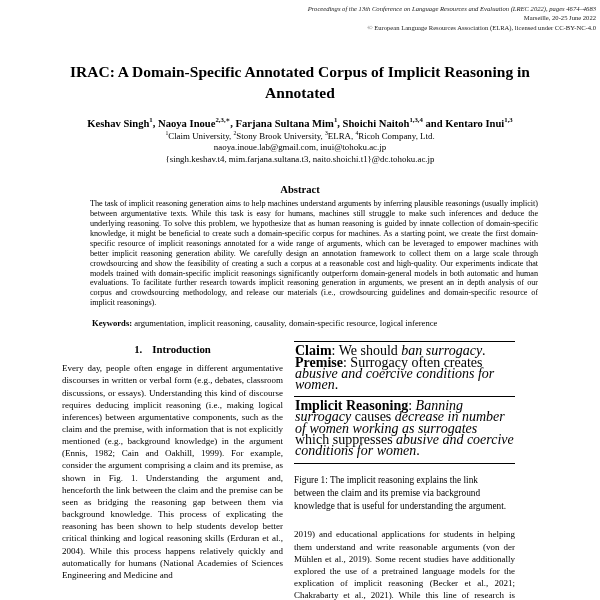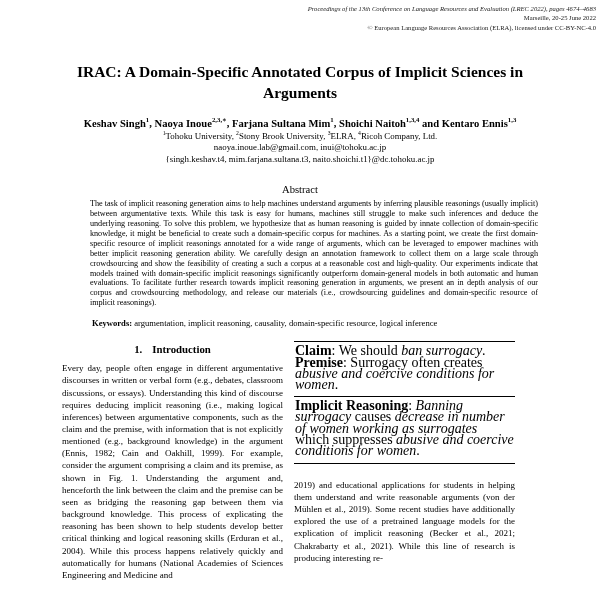--- a/index.html
+++ b/index.html
@@ -33,21 +33,21 @@
   }
   sup { font-size: 64%; vertical-align: super; line-height: 0; }
   .affiliations, .email-line {
     text-align: center;
     font-size: 8.9px; line-height: 11.4px;
   }
   .affiliations { margin-top: 2px; }
   .abstract-heading {
     margin-top: 19px;
     text-align: center;
-    font-size: 10.6px; font-weight: normal;
+    font-size: 10.6px; font-weight: bold;
   }
   .abstract-body {
     margin: 4px 62px 0 90px;
     font-size: 8.2px; line-height: 9.9px;
     letter-spacing: -0.05px;
     text-align: justify;
   }
   .keywords {
     margin: 10px 62px 0 62px;
     font-size: 8.6px;
@@ -91,28 +91,28 @@
 <body>
 
 <div class="page">
 
   <div class="header-meta">
     <div class="hdr-line1">Proceedings of the 13th Conference on Language Resources and Evaluation (LREC 2022), pages 4674–4683</div>
     <div>Marseille, 20-25 June 2022</div>
     <div>© European Language Resources Association (ELRA), licensed under CC-BY-NC-4.0</div>
   </div>
 
-  <div class="title">IRAC: A Domain-Specific Annotated Corpus of Implicit Sciences in Arguments</div>
+  <div class="title">IRAC: A Domain-Specific Annotated Corpus of Implicit Reasoning in Annotated</div>
 
   <div class="authors">
-    <span><span>Keshav Singh</span><sup>1</sup><span>, </span></span><span><span>Naoya Inoue</span><sup>2,3,∗</sup><span>, </span></span><span><span>Farjana Sultana Mim</span><sup>1</sup><span>, </span></span><span><span>Shoichi Naitoh</span><sup>1,3,4</sup><span> and </span></span><span><span>Kentaro Ennis</span><sup>1,3</sup></span>
+    <span><span>Keshav Singh</span><sup>1</sup><span>, </span></span><span><span>Naoya Inoue</span><sup>2,3,∗</sup><span>, </span></span><span><span>Farjana Sultana Mim</span><sup>1</sup><span>, </span></span><span><span>Shoichi Naitoh</span><sup>1,3,4</sup><span> and </span></span><span><span>Kentaro Inui</span><sup>1,3</sup></span>
   </div>
 
   <div class="affiliations">
-    <span><sup>1</sup><span>Tohoku University, </span></span><span><sup>2</sup><span>Stony Brook University, </span></span><span><sup>3</sup><span>ELRA, </span></span><span><sup>4</sup><span>Ricoh Company, Ltd.</span></span>
+    <span><sup>1</sup><span>Claim University, </span></span><span><sup>2</sup><span>Stony Brook University, </span></span><span><sup>3</sup><span>ELRA, </span></span><span><sup>4</sup><span>Ricoh Company, Ltd.</span></span>
   </div>
 
   <div class="email-line">naoya.inoue.lab@gmail.com, inui@tohoku.ac.jp</div>
   <div class="email-line">{singh.keshav.t4, mim.farjana.sultana.t3, naito.shoichi.t1}@dc.tohoku.ac.jp</div>
 
   <div class="abstract-heading">Abstract</div>
   <div class="abstract-body">The task of implicit reasoning generation aims to help machines understand arguments by inferring plausible reasonings (usually implicit) between argumentative texts. While this task is easy for humans, machines still struggle to make such inferences and deduce the underlying reasoning. To solve this problem, we hypothesize that as human reasoning is guided by innate collection of domain-specific knowledge, it might be beneficial to create such a domain-specific corpus for machines. As a starting point, we create the first domain-specific resource of implicit reasonings annotated for a wide range of arguments, which can be leveraged to empower machines with better implicit reasoning generation ability. We carefully design an annotation framework to collect them on a large scale through crowdsourcing and show the feasibility of creating a such a corpus at a reasonable cost and high-quality. Our experiments indicate that models trained with domain-specific implicit reasonings significantly outperform domain-general models in both automatic and human evaluations. To facilitate further research towards implicit reasoning generation in arguments, we present an in depth analysis of our corpus and crowdsourcing methodology, and release our materials (i.e., crowdsourcing guidelines and domain-specific resource of implicit reasonings).</div>
 
   <div class="keywords">
     <span class="kw-label">Keywords:</span><span> argumentation, implicit reasoning, causality, domain-specific resource, logical inference</span>
@@ -130,18 +130,19 @@
     <div class="col">
       <div class="figure-box">
         <div class="fig-row1">
           <span class="fig-label">Claim</span><span>: We should </span><span class="fig-italic">ban surrogacy</span><span>.</span><br>
           <span class="fig-label">Premise</span><span>: Surrogacy often creates </span><span class="fig-italic">abusive and coercive conditions for women</span><span>.</span>
         </div>
         <div class="fig-row2">
           <span class="fig-label">Implicit Reasoning</span><span>: </span><span class="fig-italic">Banning surrogacy</span><span> causes </span><span class="fig-italic">decrease in number of women working as surrogates</span><span> which suppresses </span><span class="fig-italic">abusive and coercive conditions for women</span><span>.</span>
         </div>
       </div>
+      <div class="figure-caption">Figure 1: The implicit reasoning explains the link between the claim and its premise via background knowledge that is useful for understanding the argument.</div>
       <div class="body-text right-paragraph">2019) and educational applications for students in helping them understand and write reasonable arguments (von der Mühlen et al., 2019). Some recent studies have additionally explored the use of a pretrained language models for the explication of implicit reasoning (Becker et al., 2021; Chakrabarty et al., 2021). While this line of research is producing interesting re-</div>
     </div>
 
   </div>
 
 </div>
 
 </body></html>

